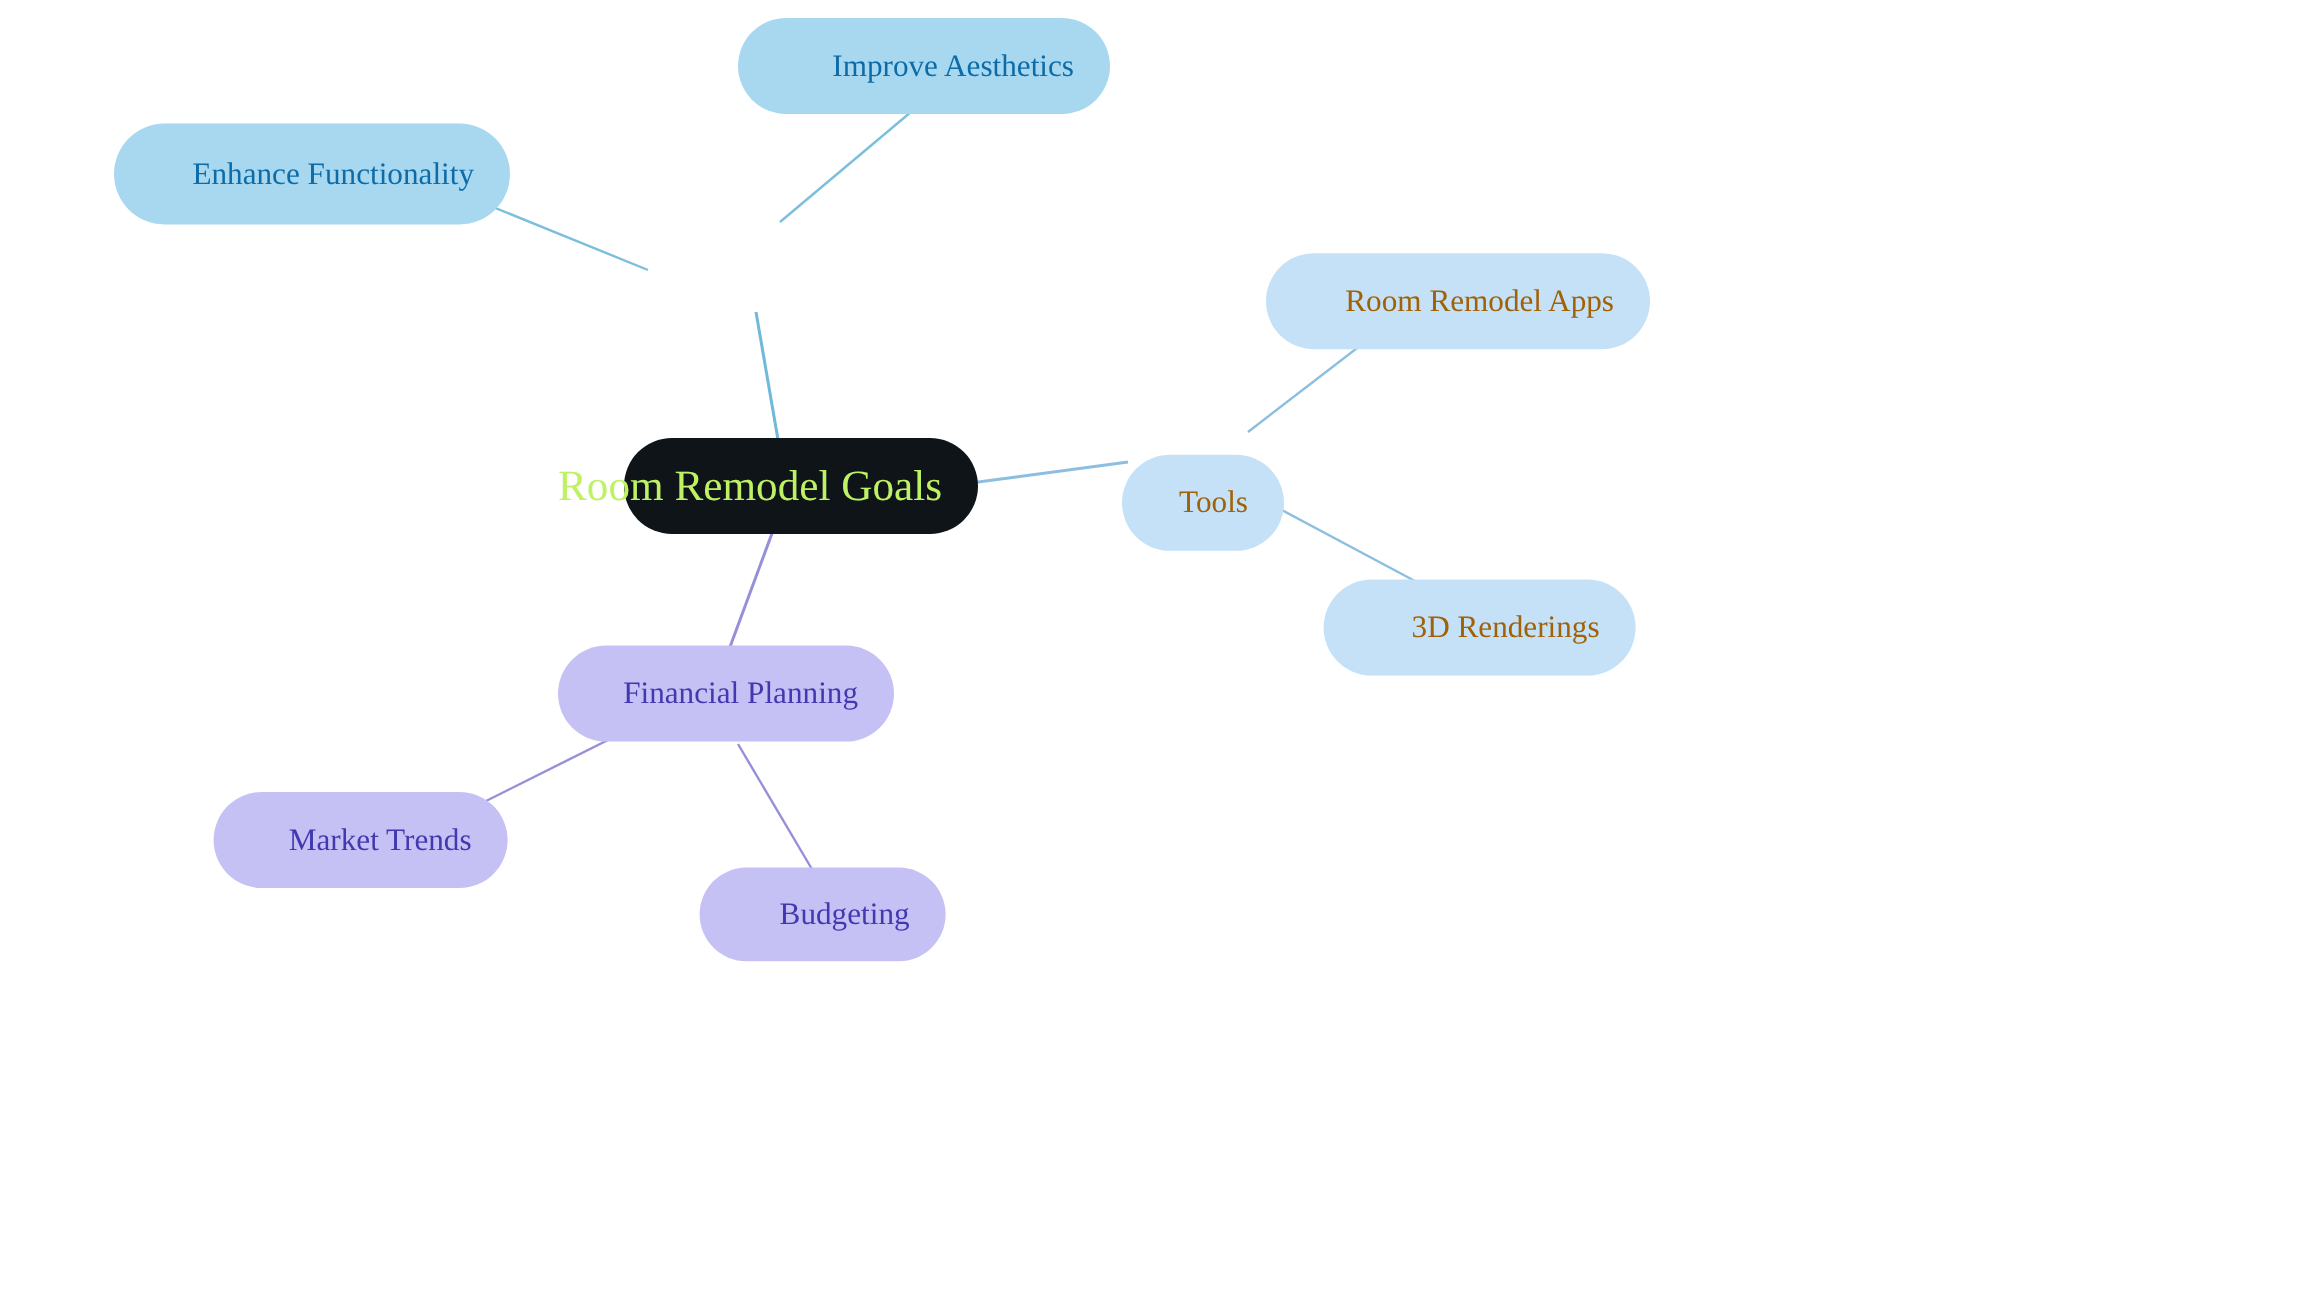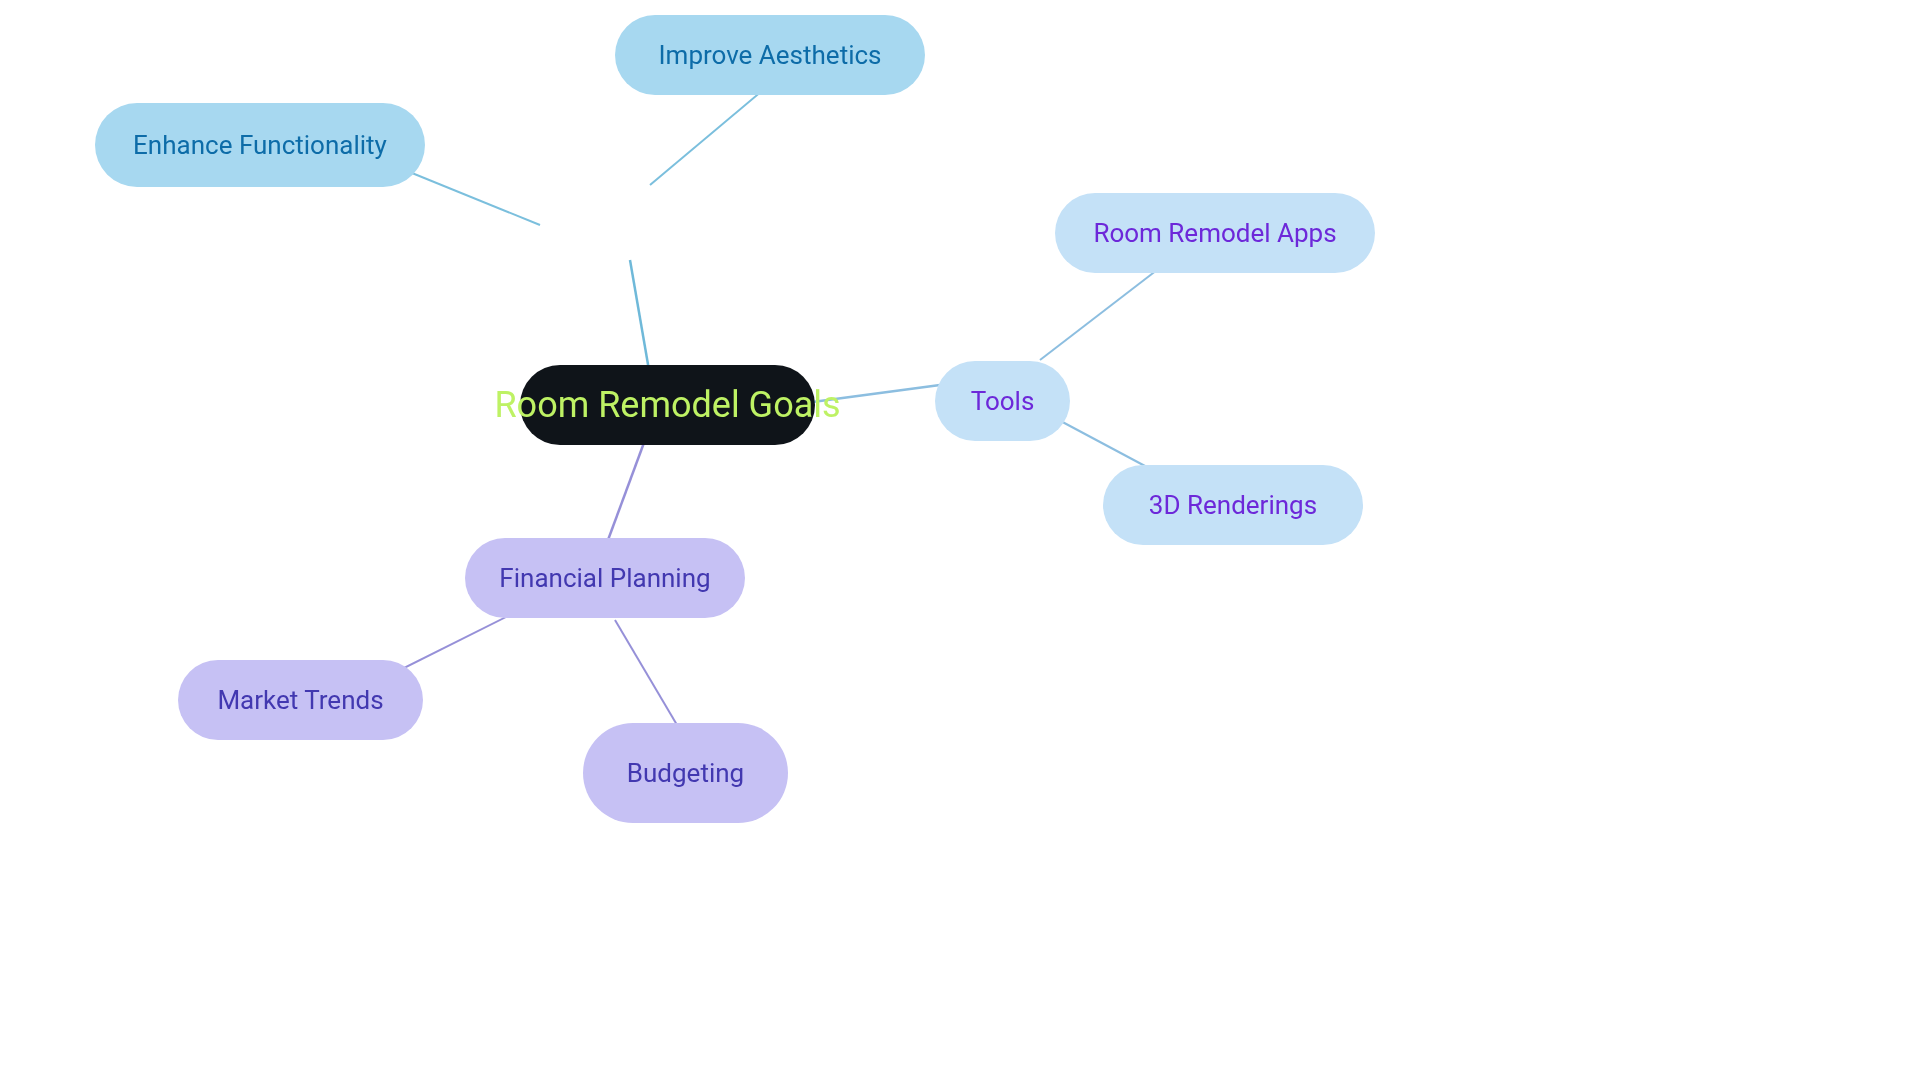--- a/index.html
+++ b/index.html
@@ -21,38 +21,40 @@
     top: 0; left: 0;
     width: 1920px;
     height: 1083px;
     pointer-events: none;
   }
   .node {
     position: absolute;
     border-radius: 999px;
     display: flex;
     align-items: center;
-    justify-content: center;
+    justify-content: flex-end;
     font-size: 26px;
     font-weight: 400;
     padding: 4px 30px;
     white-space: nowrap;
+    font-family: Liberation Serif, serif;
   }
   .node-root {
     background: #0f1419;
     color: #bef264;
     font-size: 36px;
   }
   .node-objectives, .node-objectives-child {
     background: #a7d8f0;
     color: #0d6ca8;
   }
   .node-tools, .node-tools-child {
     background: #c4e1f7;
-    color: #6d28d9;
+    color: #a16207;
+    margin-top: 18px;
   }
   .node-financial, .node-financial-child {
     background: #c6c1f4;
     color: #4238b0;
   }
 </style>
 </head>
 <body>
 
 <div class="canvas">
@@ -98,17 +100,17 @@
   <div class="node node-tools-child" style="left:1103px; top:465px; width:260px; height:80px;">
     <span>3D Renderings</span>
   </div>
 
   <div class="node node-financial-child" style="left:178px; top:660px; width:245px; height:80px;">
     <span>Market Trends</span>
   </div>
   <div class="node node-financial" style="left:465px; top:538px; width:280px; height:80px;">
     <span>Financial Planning</span>
   </div>
-  <div class="node node-financial-child" style="left:583px; top:723px; width:205px; height:100px;">
+  <div class="node node-financial-child" style="left:583px; top:723px; width:205px; height:78px;">
     <span>Budgeting</span>
   </div>
 
 </div>
 
 </body></html>

